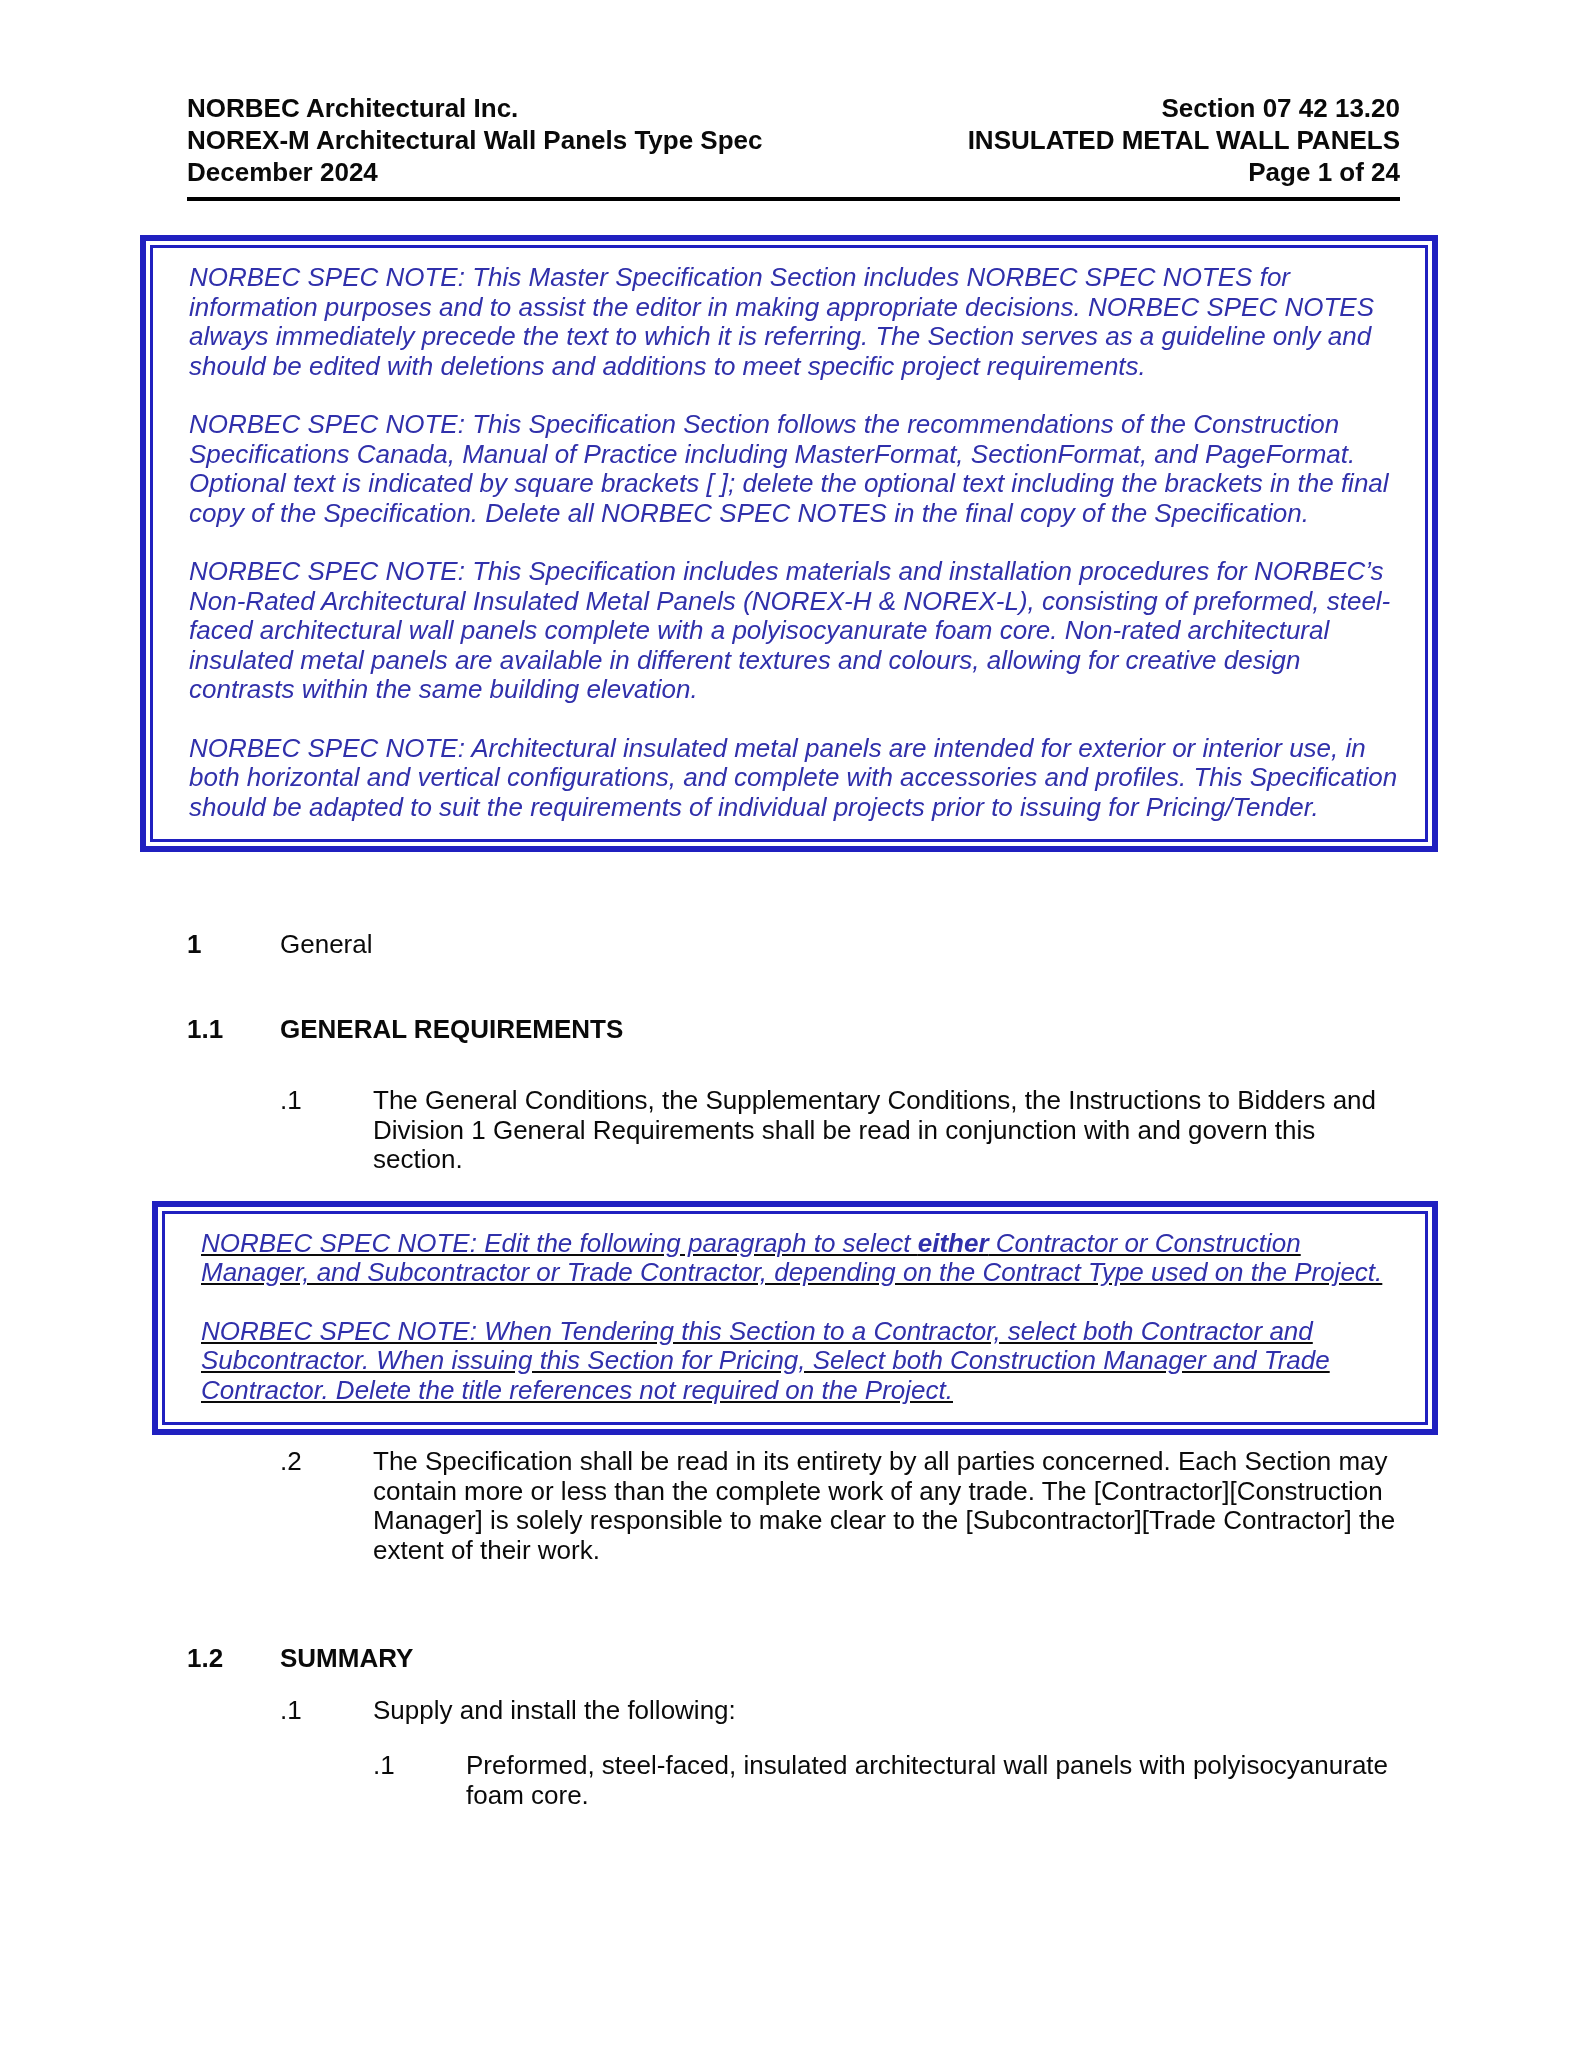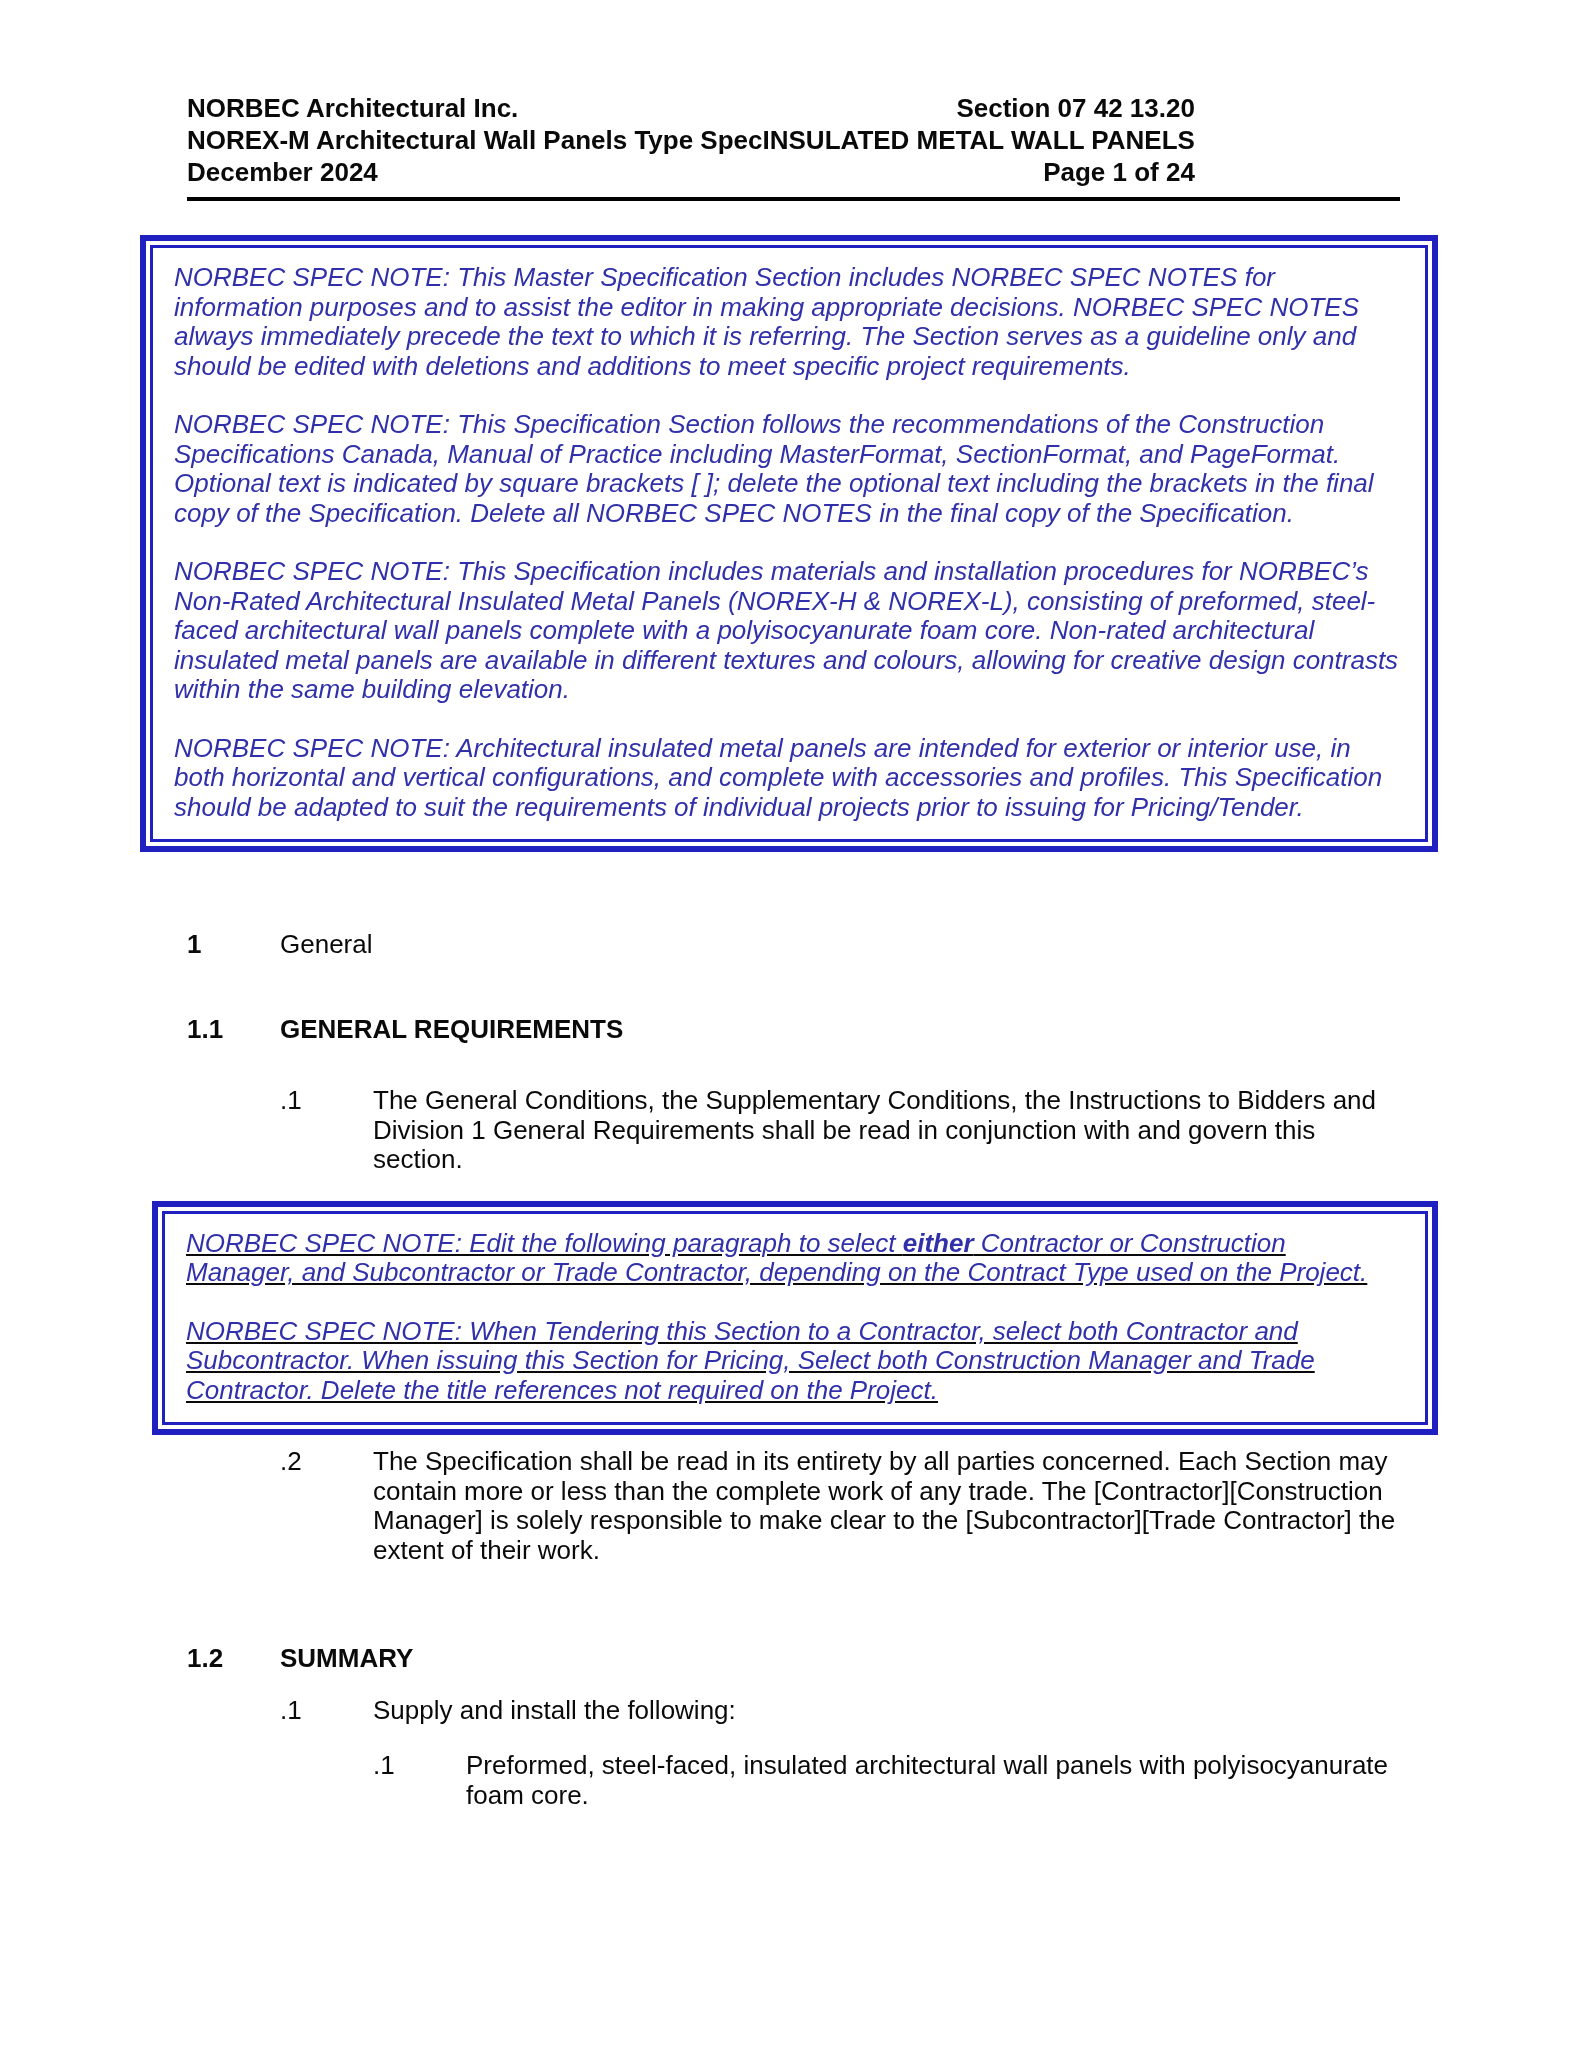--- a/index.html
+++ b/index.html
@@ -17,38 +17,38 @@
     color: var(--ink);
     padding: 92px 145px 0 140px;
     overflow: hidden;
     position: relative;
   }
 
   
   .doc-header {
     margin: 0 38px 0 47px;
     display: flex;
-    justify-content: flex-start;
+    justify-content: space-between;
     font-weight: bold;
     font-size: 26px;
     line-height: 32px;
     border-bottom: 4px solid #000;
     padding-bottom: 9px;
   }
   .doc-header .hdr-right { text-align: right; }
 
   
   .specbox {
     border: 6px solid var(--note-blue);
     margin-top: 34px;
   }
   .specbox-inner {
     border: 3px solid var(--note-blue);
     margin: 4px;
-    padding: 15px 26px 17px 21px;
+    padding: 15px 26px 17px 36px;
     color: var(--note-text);
     font-style: italic;
     font-size: 26px;
     line-height: 29.5px;
   }
   .specbox-inner p { margin: 0 0 29px 0; }
   .specbox-inner p:last-child { margin-bottom: 0; }
   .specbox-inner b { font-weight: bold; }
 
   

